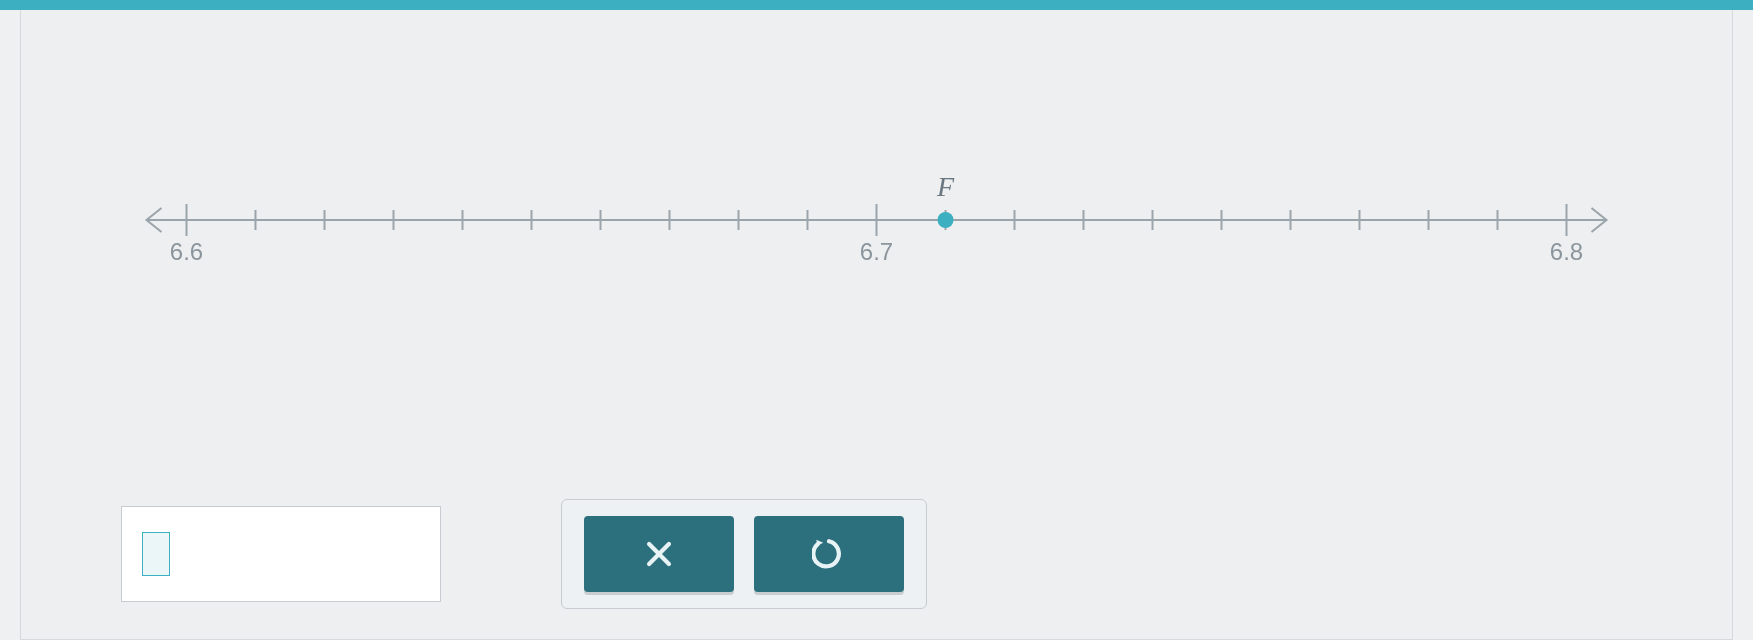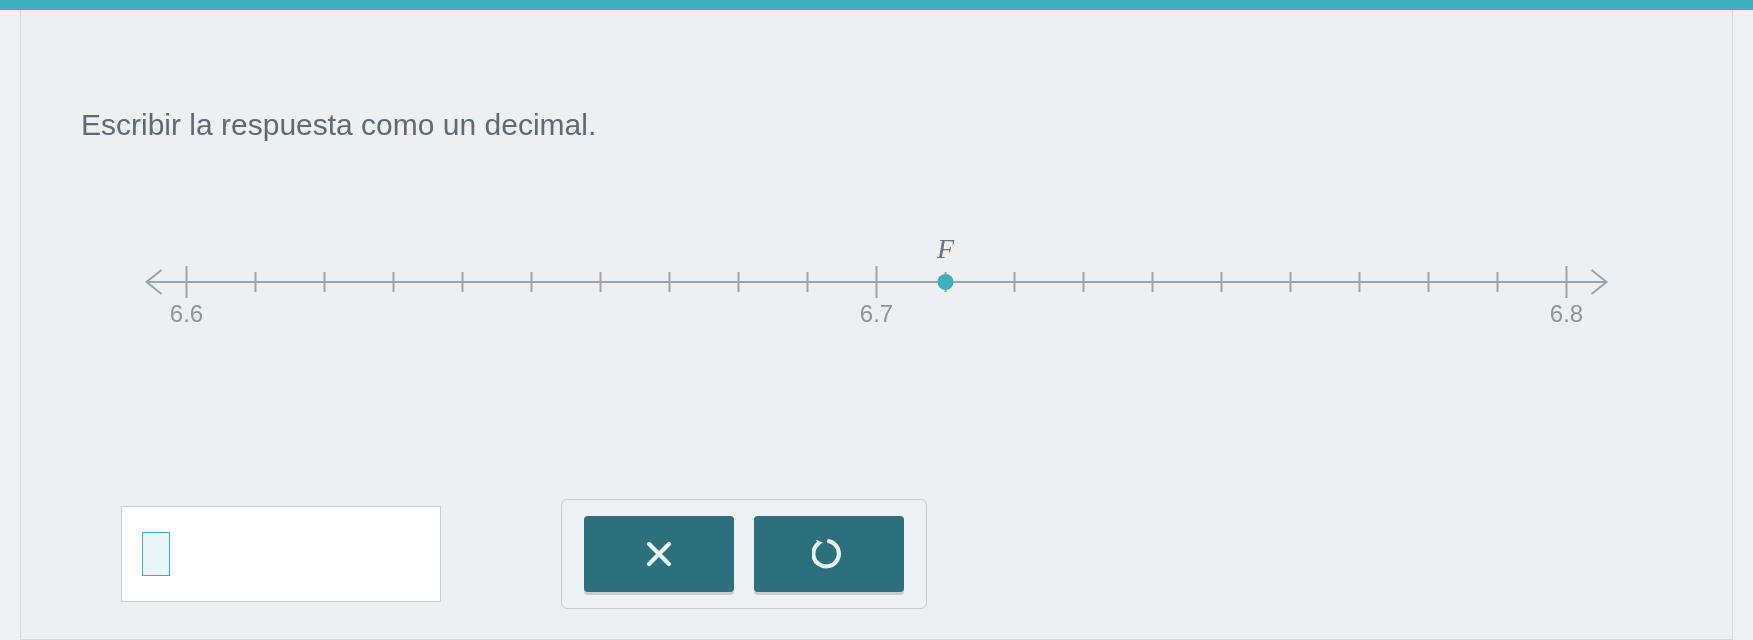--- a/index.html
+++ b/index.html
@@ -56,21 +56,20 @@
 
 <div class="collapse-tab">
   <svg viewBox="0 0 24 24" fill="none" stroke-width="3" stroke-linecap="round" stroke-linejoin="round">
     <polyline points="5 9 12 16 19 9"></polyline>
   </svg>
 </div>
 
 <div class="panel">
 
 
-  <p class="sub-line">Escribir la respuesta como un decimal.</p>
 
   <div class="numline-wrap">
     <svg class="numline" viewBox="0 0 1500 120">
 
       <line class="axis" x1="20" y1="60" x2="1480" y2="60"></line>
       <polyline class="axis" points="35,48 20,60 35,72" fill="none"></polyline>
       <polyline class="axis" points="1465,48 1480,60 1465,72" fill="none"></polyline>
       <g id="ticks">
           <line class="tick" x1="60" x2="60" y1="44" y2="76"></line>
           <text class="ticklabel" x="60" y="100">6.6</text>

